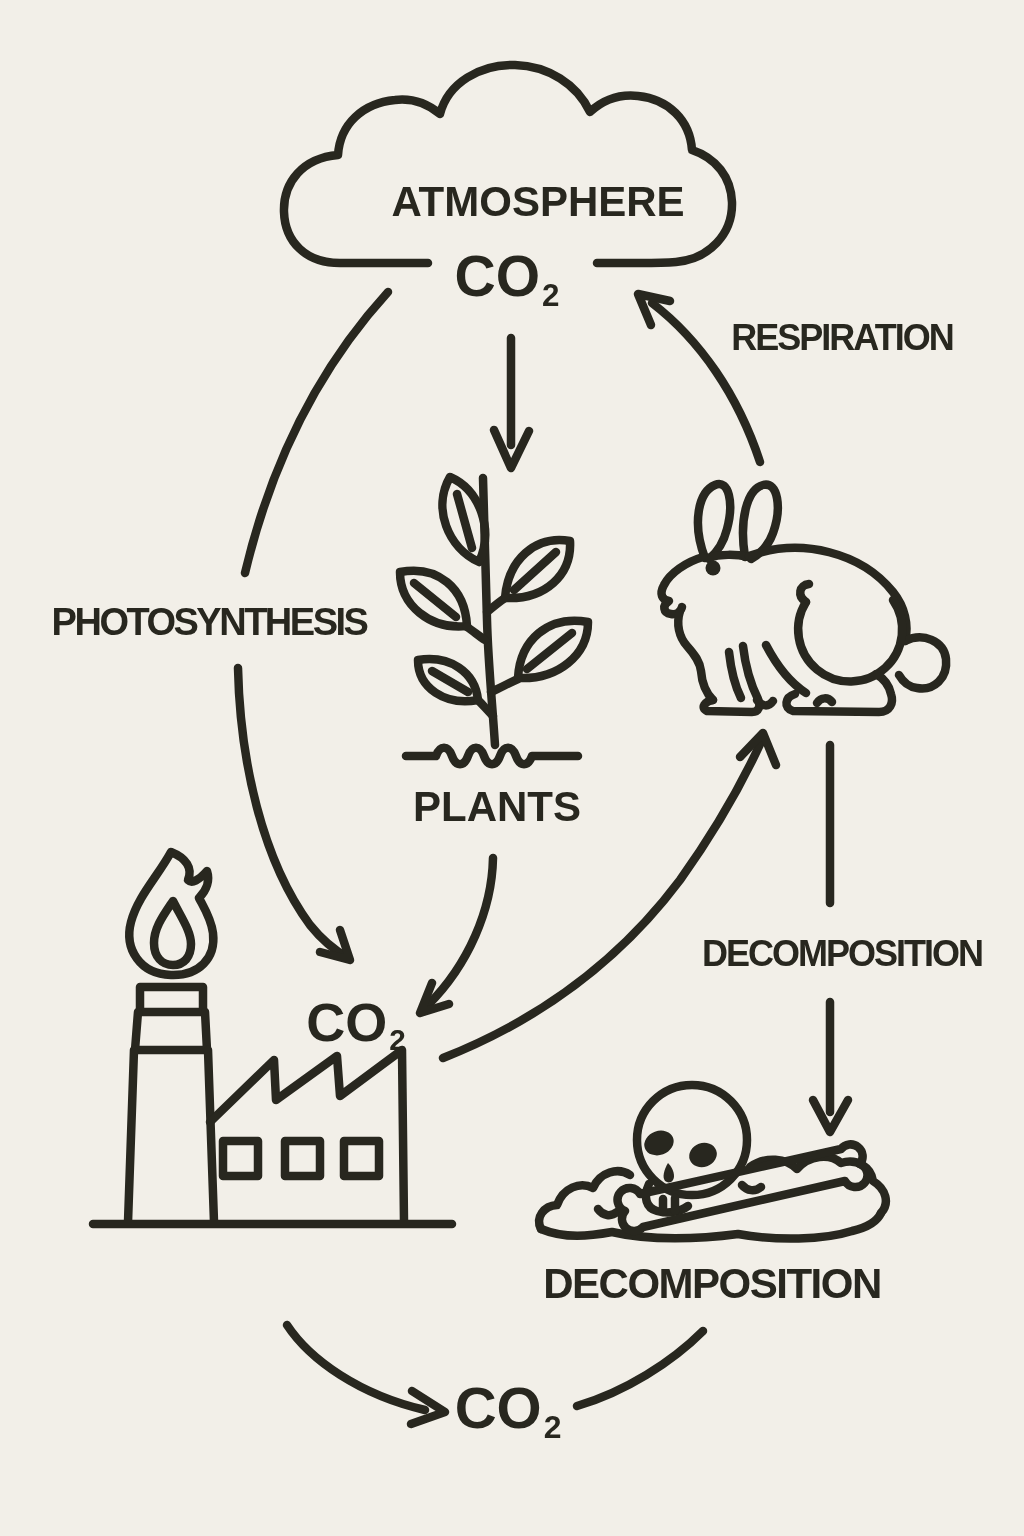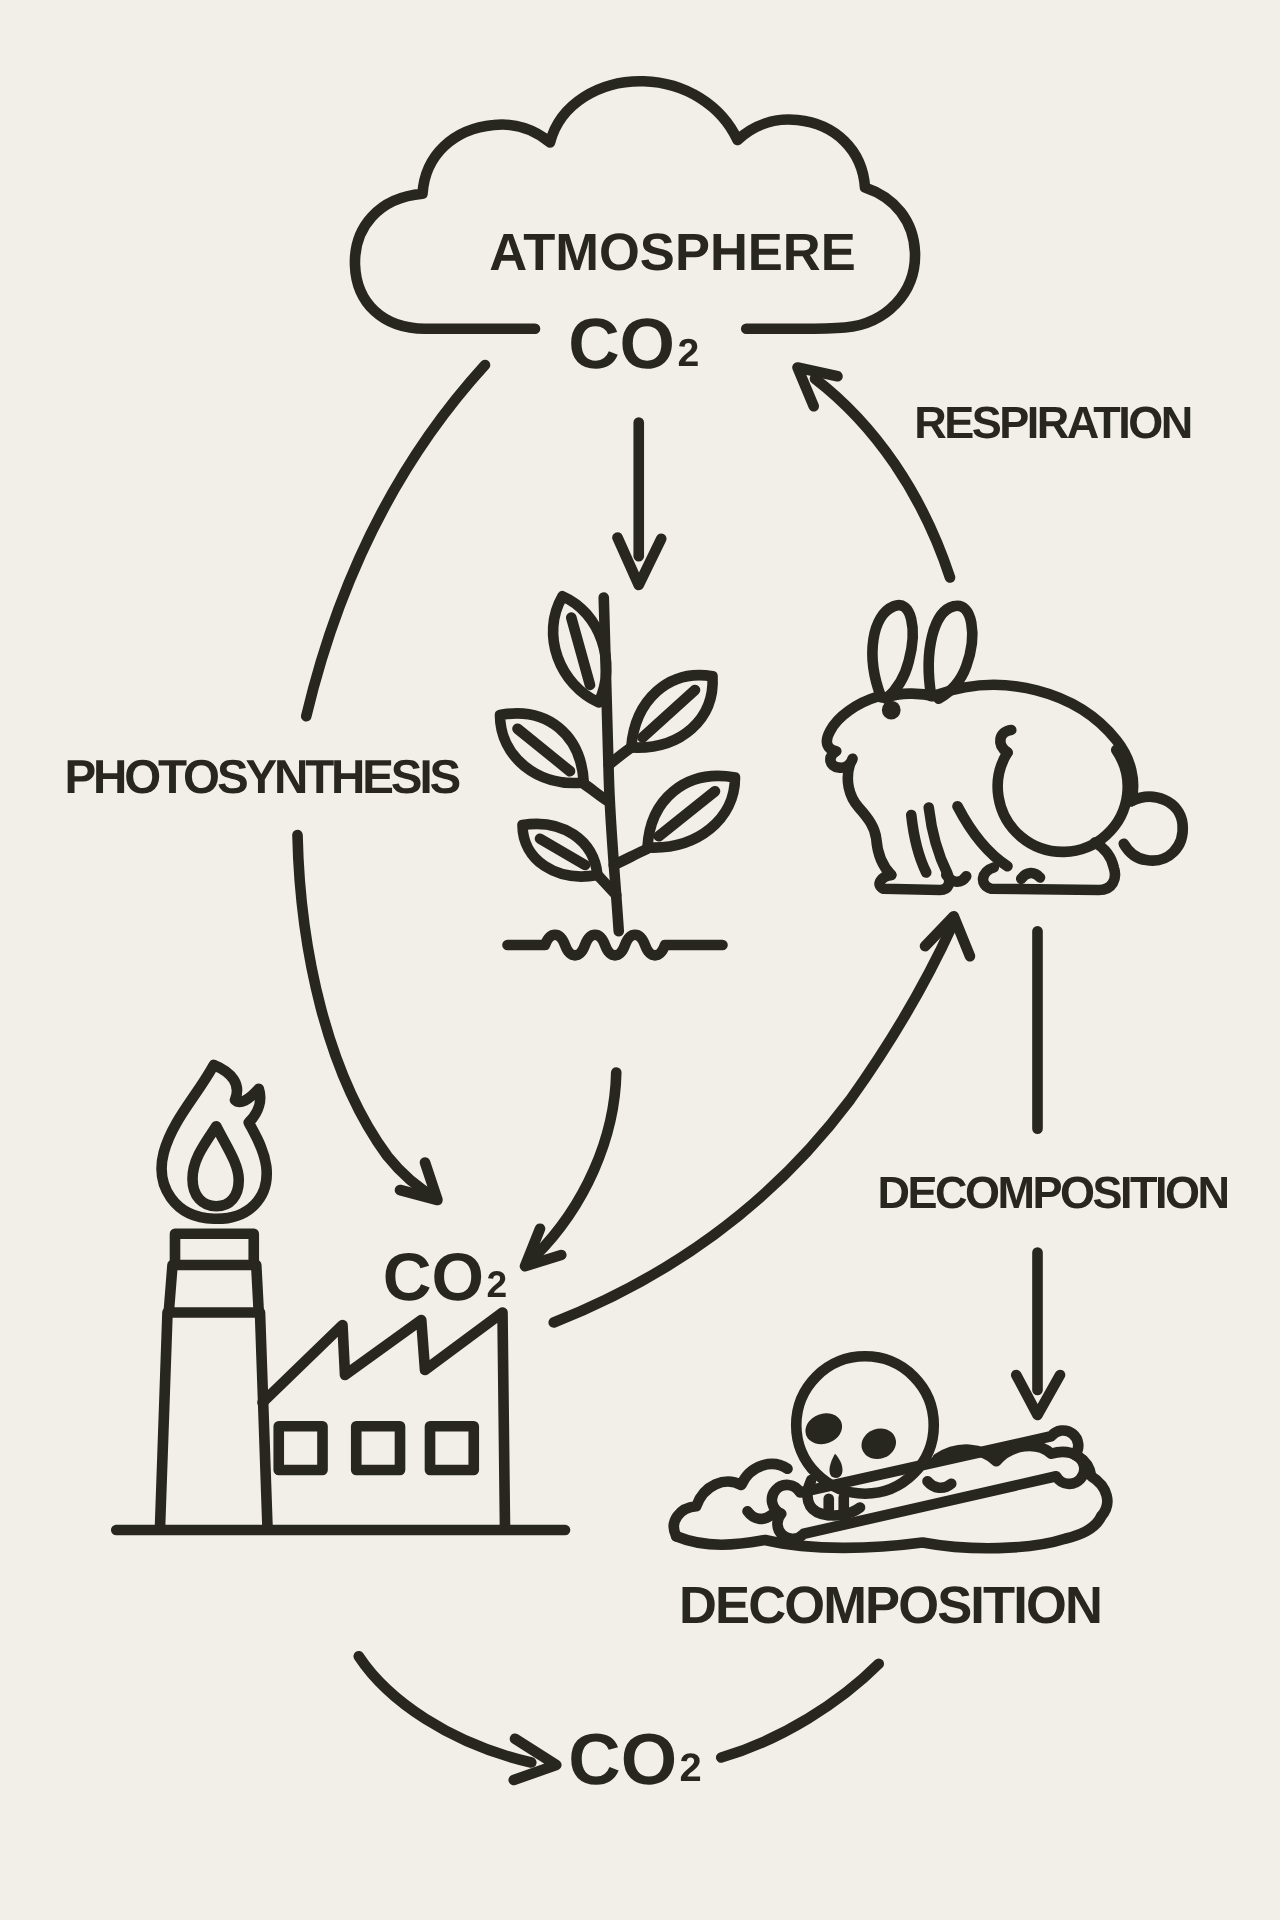--- a/index.html
+++ b/index.html
@@ -27,21 +27,21 @@
   .lbl{
     position:absolute;
     transform:translate(-50%,-50%);
     color:var(--ink);
     font-weight:700;
     white-space:nowrap;
     line-height:1;
   }
   .co2{
     display:flex;
-    align-items:flex-start;
+    align-items:center;
   }
   .co2 .sub{
     font-size:0.55em;
     transform:translateY(0.62em);
     margin-left:2px;
   }
 </style>
 </head>
 <body>
 
@@ -179,20 +179,21 @@
 
   <div class="lbl co2" style="left:507px;top:276px;font-size:57px;">
     <span>CO</span>
       <span class="sub">2</span>
   </div>
 
   <div class="lbl" style="left:209px;top:622px;font-size:38px;letter-spacing:-2.5px;">PHOTOSYNTHESIS</div>
 
   <div class="lbl" style="left:842px;top:338px;font-size:36px;letter-spacing:-2px;">RESPIRATION</div>
 
+  <div class="lbl" style="left:497px;top:807px;font-size:42px;">PLANTS</div>
 
   <div class="lbl co2" style="left:356px;top:1022px;font-size:54px;">
     <span>CO</span>
       <span class="sub">2</span>
   </div>
 
   <div class="lbl" style="left:842px;top:954px;font-size:36px;letter-spacing:-2px;">DECOMPOSITION</div>
 
 
   <div class="lbl" style="left:712px;top:1284px;font-size:42px;letter-spacing:-1.5px;">DECOMPOSITION</div>

